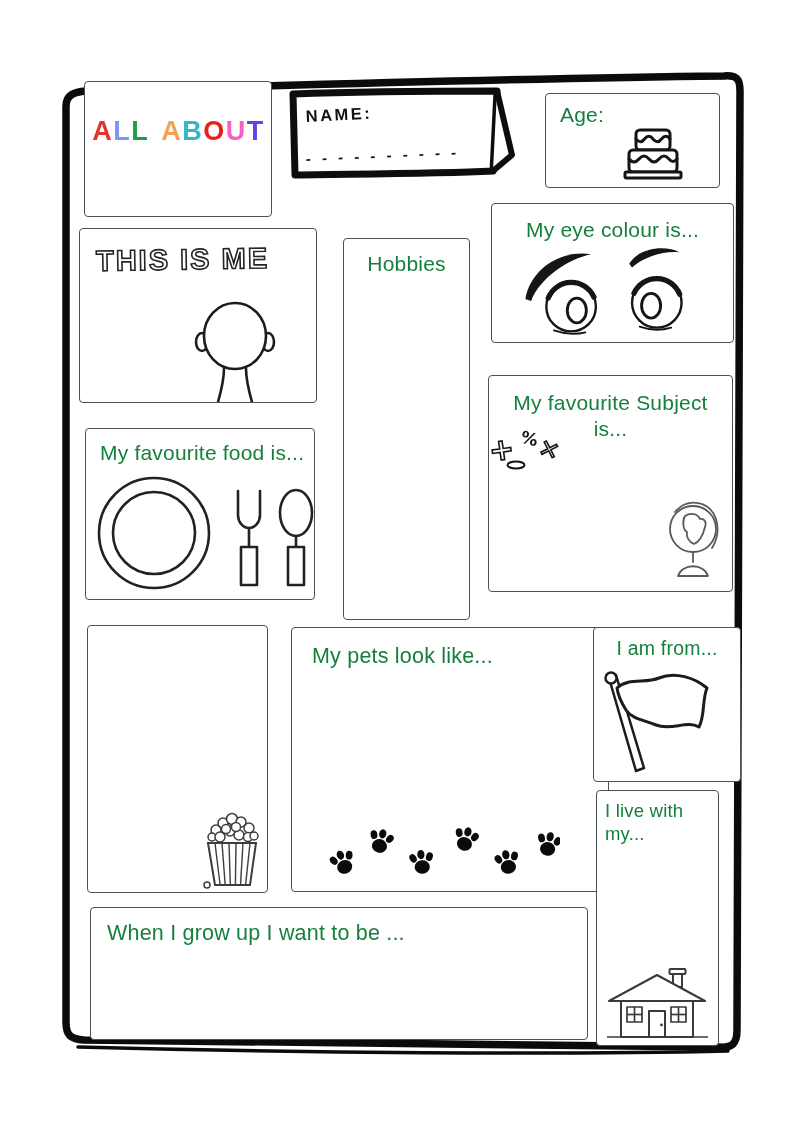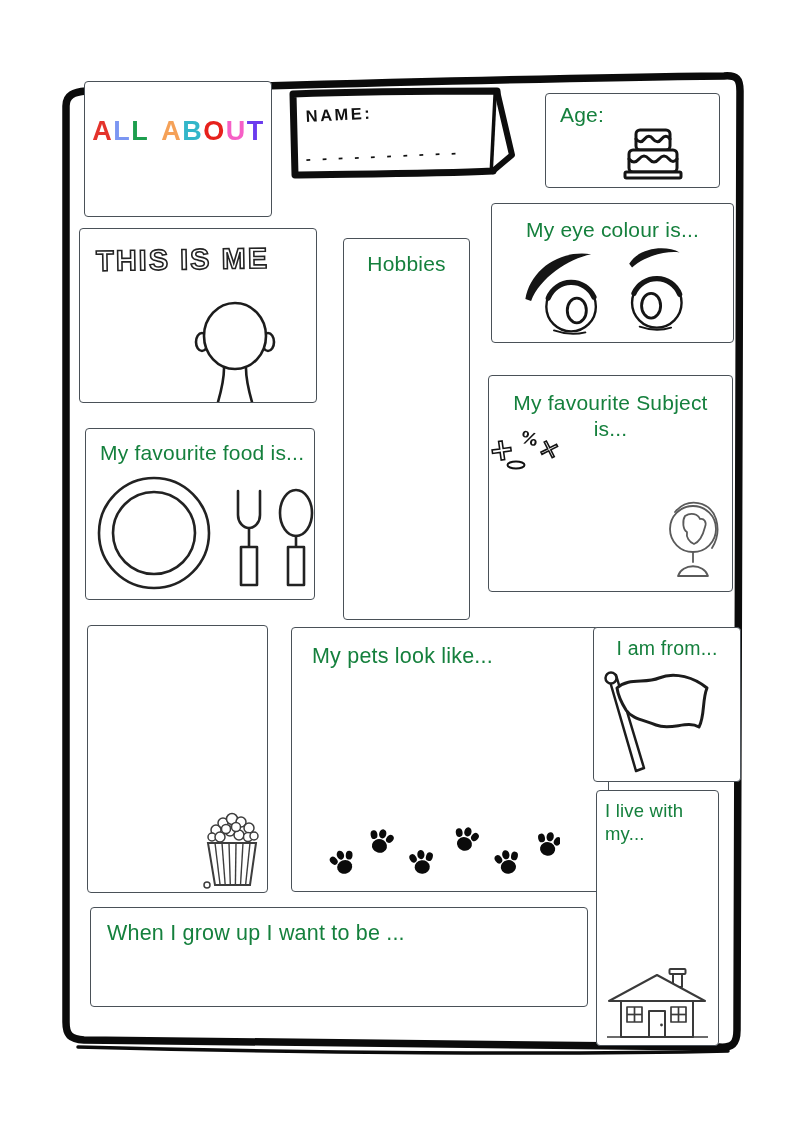--- a/index.html
+++ b/index.html
@@ -237,15 +237,15 @@
       </g>
       <g stroke-width="1.7">
         <rect x="66" y="42" width="15" height="15"></rect>
         <line x1="73.5" y1="42" x2="73.5" y2="57"></line>
         <line x1="66" y1="49.5" x2="81" y2="49.5"></line>
       </g>
     </g>
   </svg>
 </div>
 
-<div class="box" style="left:90px;top:907px;width:498px;height:100px;">
+<div class="box" style="left:90px;top:907px;width:498px;height:133px;">
   <div class="label" style="margin:12px 0 0 16px;font-size:21.5px;">When I grow up I want to be ...</div>
 </div>
 
 </body></html>

